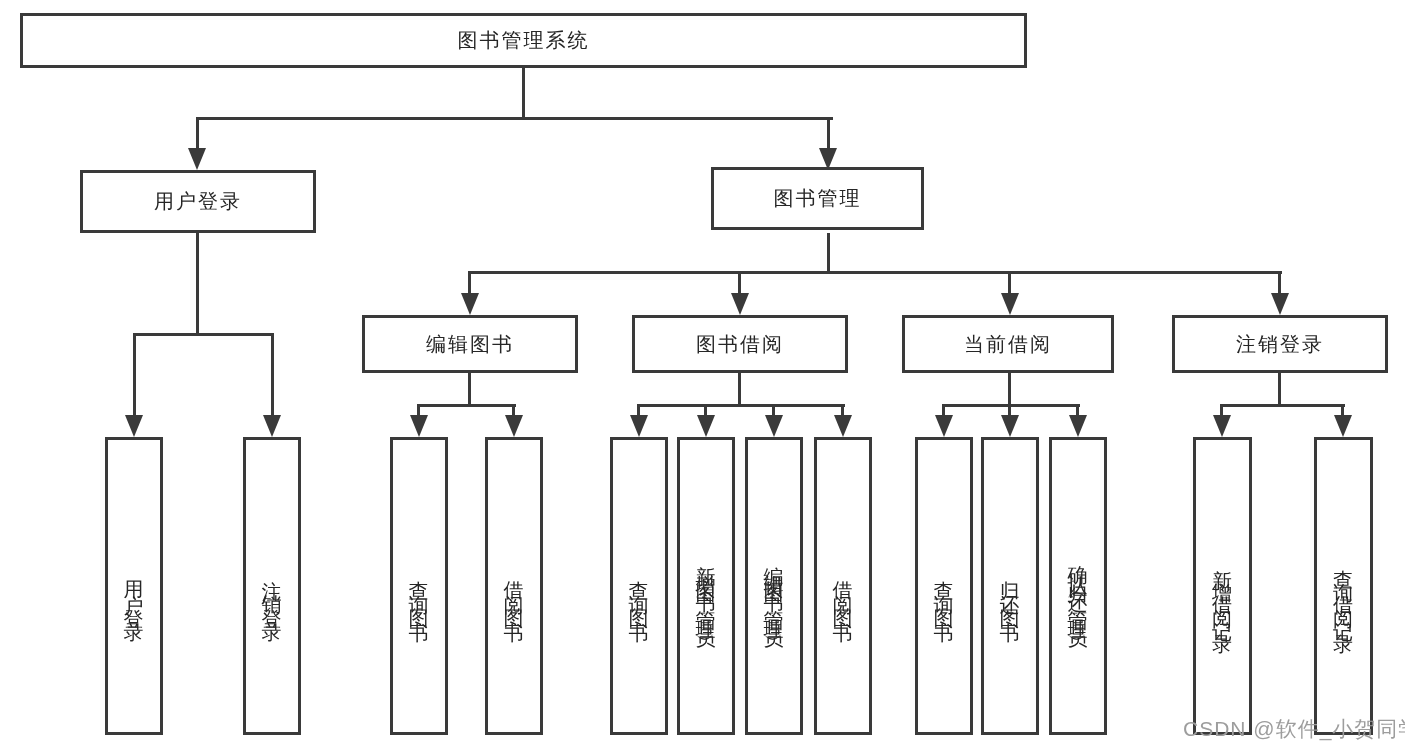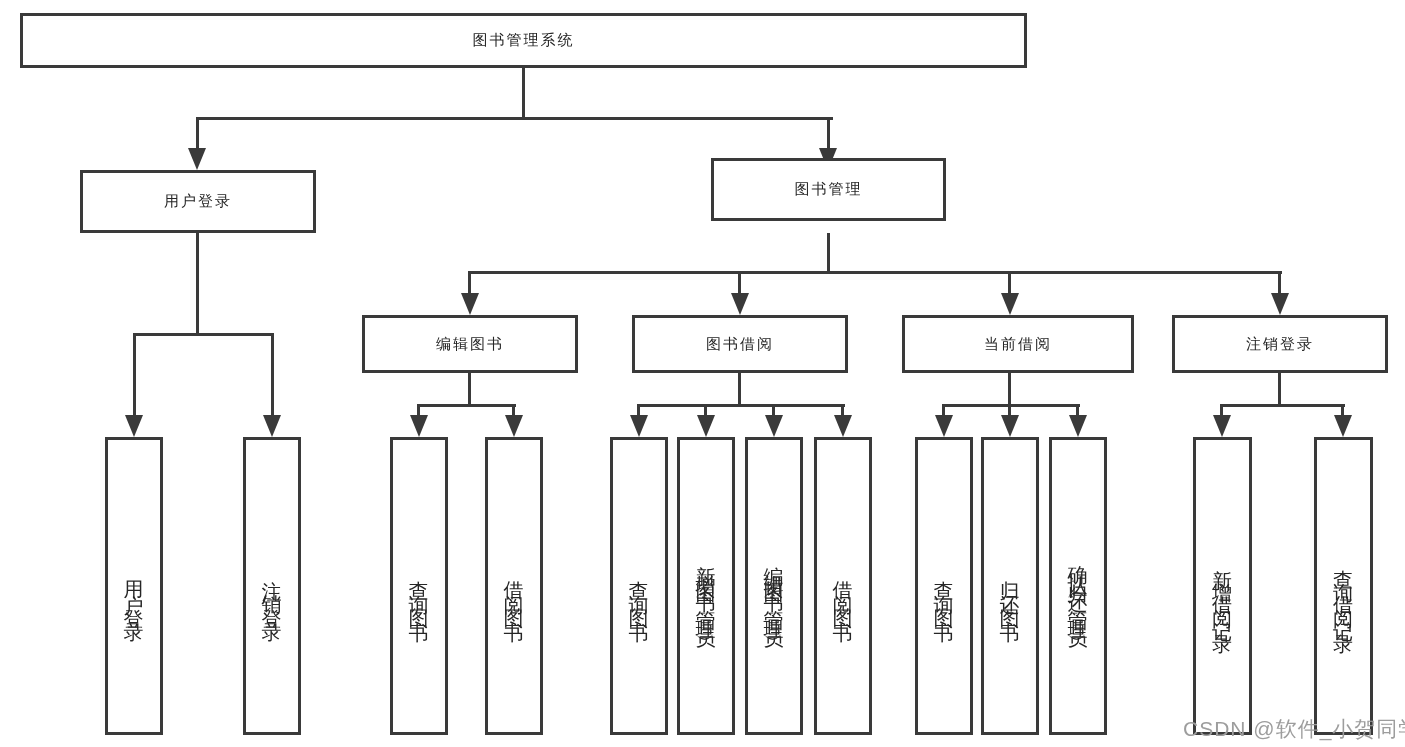--- a/index.html
+++ b/index.html
@@ -4,21 +4,21 @@
 <style>
   html,body{margin:0;padding:0;background:#ffffff;}
   .canvas{
     position:relative;width:1405px;height:747px;background:#ffffff;overflow:hidden;
     font-family:"Liberation Sans","DejaVu Sans",sans-serif;color:#262626;
   }
   .box{
     position:absolute;background:#ffffff;border:3px solid #3a3a3a;box-sizing:border-box;
     display:flex;align-items:center;justify-content:center;
   }
-  .hlabel{font-size:15px;letter-spacing:2px;white-space:nowrap;}
+  .hlabel{font-size:20px;letter-spacing:2px;white-space:nowrap;}
   .vlabel{
     writing-mode:vertical-rl;text-orientation:mixed;font-size:20px;line-height:1;
     white-space:nowrap;
   }
   .vt4{letter-spacing:14px;padding-top:14px;}
   .vt6{letter-spacing:13px;padding-top:13px;}
   .vt9{letter-spacing:9px;padding-top:9px;}
   .ln{position:absolute;background:#3a3a3a;}
   .ah{
     position:absolute;width:0;height:0;
@@ -42,21 +42,21 @@
   <div class="ln" style="left:522px;top:68px;width:3px;height:49px;"></div>
   <div class="ln" style="left:196px;top:117px;width:637px;height:3px;"></div>
   <div class="ln" style="left:196px;top:120px;width:3px;height:30px;"></div>
   <div class="ah" style="left:188px;top:148px;"></div>
   <div class="ln" style="left:827px;top:120px;width:3px;height:30px;"></div>
   <div class="ah" style="left:819px;top:148px;"></div>
 
   <div class="box" style="left:80px;top:170px;width:236px;height:63px;">
     <span class="hlabel">用户登录</span>
   </div>
-  <div class="box" style="left:711px;top:158px;width:235px;height:63px;">
+  <div class="box" style="left:711px;top:167px;width:213px;height:63px;">
     <span class="hlabel">图书管理</span>
   </div>
 
   <div class="ln" style="left:196px;top:233px;width:3px;height:100px;"></div>
   <div class="ln" style="left:133px;top:333px;width:141px;height:3px;"></div>
   <div class="ln" style="left:133px;top:336px;width:3px;height:80px;"></div>
   <div class="ah" style="left:125px;top:415px;"></div>
   <div class="ln" style="left:271px;top:336px;width:3px;height:80px;"></div>
   <div class="ah" style="left:263px;top:415px;"></div>
 
@@ -70,21 +70,21 @@
   <div class="ah" style="left:1001px;top:293px;"></div>
   <div class="ln" style="left:1278px;top:274px;width:3px;height:20px;"></div>
   <div class="ah" style="left:1271px;top:293px;"></div>
 
   <div class="box" style="left:362px;top:315px;width:216px;height:58px;">
     <span class="hlabel">编辑图书</span>
   </div>
   <div class="box" style="left:632px;top:315px;width:216px;height:58px;align-items:center;">
     <span class="hlabel">图书借阅</span>
   </div>
-  <div class="box" style="left:902px;top:315px;width:232px;height:58px;font-family:Liberation Mono, monospace;">
+  <div class="box" style="left:902px;top:315px;width:212px;height:58px;font-family:Liberation Mono, monospace;">
     <span class="hlabel">当前借阅</span>
   </div>
   <div class="box" style="left:1172px;top:315px;width:216px;height:58px;">
     <span class="hlabel">注销登录</span>
   </div>
 
   <div class="ln" style="left:468px;top:373px;width:3px;height:31px;"></div>
   <div class="ln" style="left:417px;top:404px;width:99px;height:3px;"></div>
   <div class="ln" style="left:417px;top:407px;width:3px;height:9px;"></div>
   <div class="ah" style="left:410px;top:415px;"></div>

